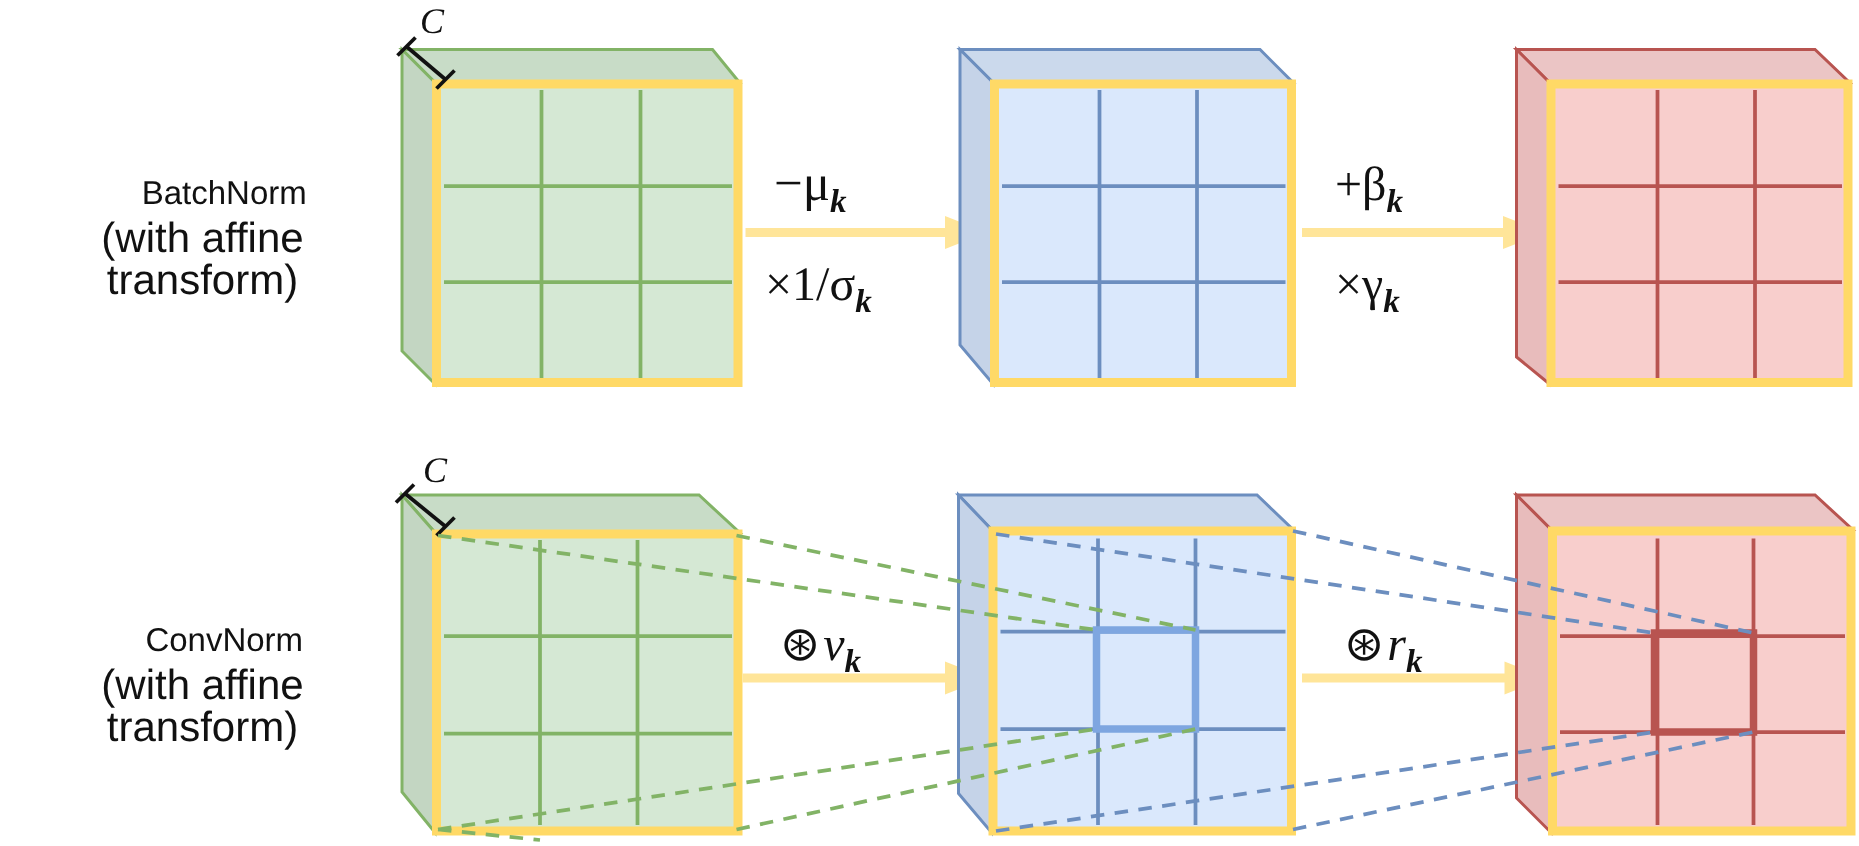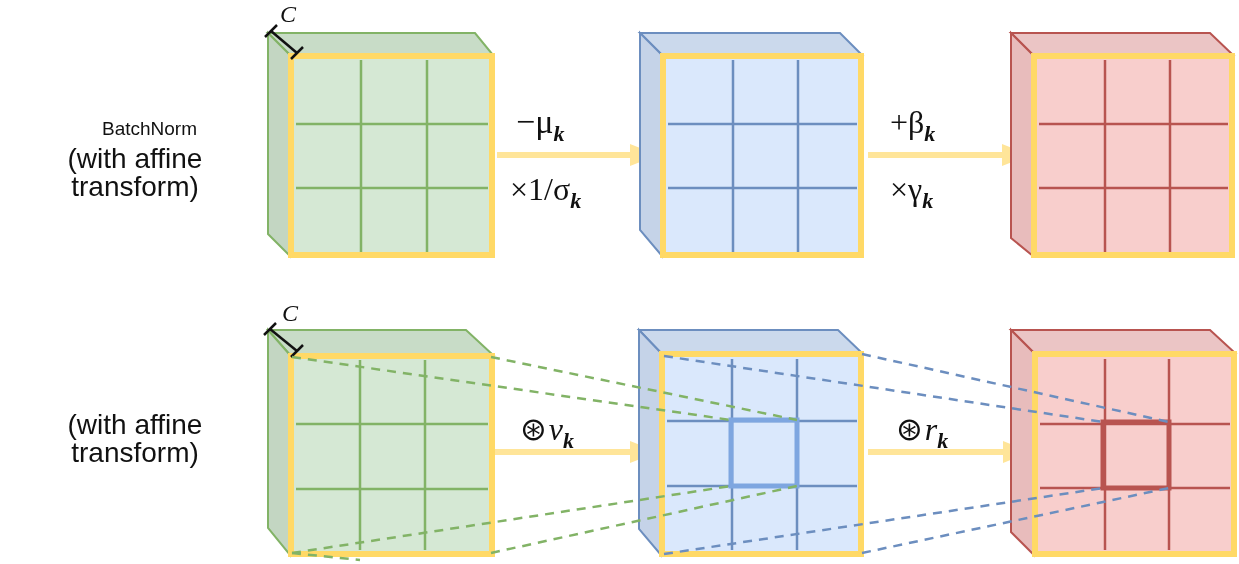--- a/index.html
+++ b/index.html
@@ -5,33 +5,34 @@
   html, body { margin: 0; padding: 0; background: #ffffff; }
   body { width: 1239px; height: 564px; position: relative; overflow: hidden; }
   .label {
     position: absolute;
     font-family: "Liberation Sans", sans-serif;
     color: #111;
     text-align: center;
     width: 270px;
     left: 0;
   }
-  .label .title { font-size: 19px; line-height: 32px; margin-left: 29px; }
+  .label .title { font-size: 22px; line-height: 32px; margin-left: 29px; }
   .label .sub { font-size: 28px; line-height: 28px; }
   svg { position: absolute; left: 0; top: 0; }
   .math { font-family: "Liberation Serif", serif; fill: #111; }
 </style>
 </head>
 <body>
 
 <div class="label" style="top:113px;">
   <div class="title">BatchNorm</div>
   <div class="sub">(with affine transform)</div>
 </div>
 <div class="label" style="top:411px;">
+  <div class="title">ConvNorm</div>
   <div class="sub">(with affine transform)</div>
 </div>
 
 <svg width="1239" height="564" viewBox="0 0 1239 564">
   <defs>
     <marker id="arrowhead" markerWidth="10" markerHeight="10" refX="8" refY="5" orient="auto" markerUnits="userSpaceOnUse">
     </marker>
   </defs>
 
   <g>

